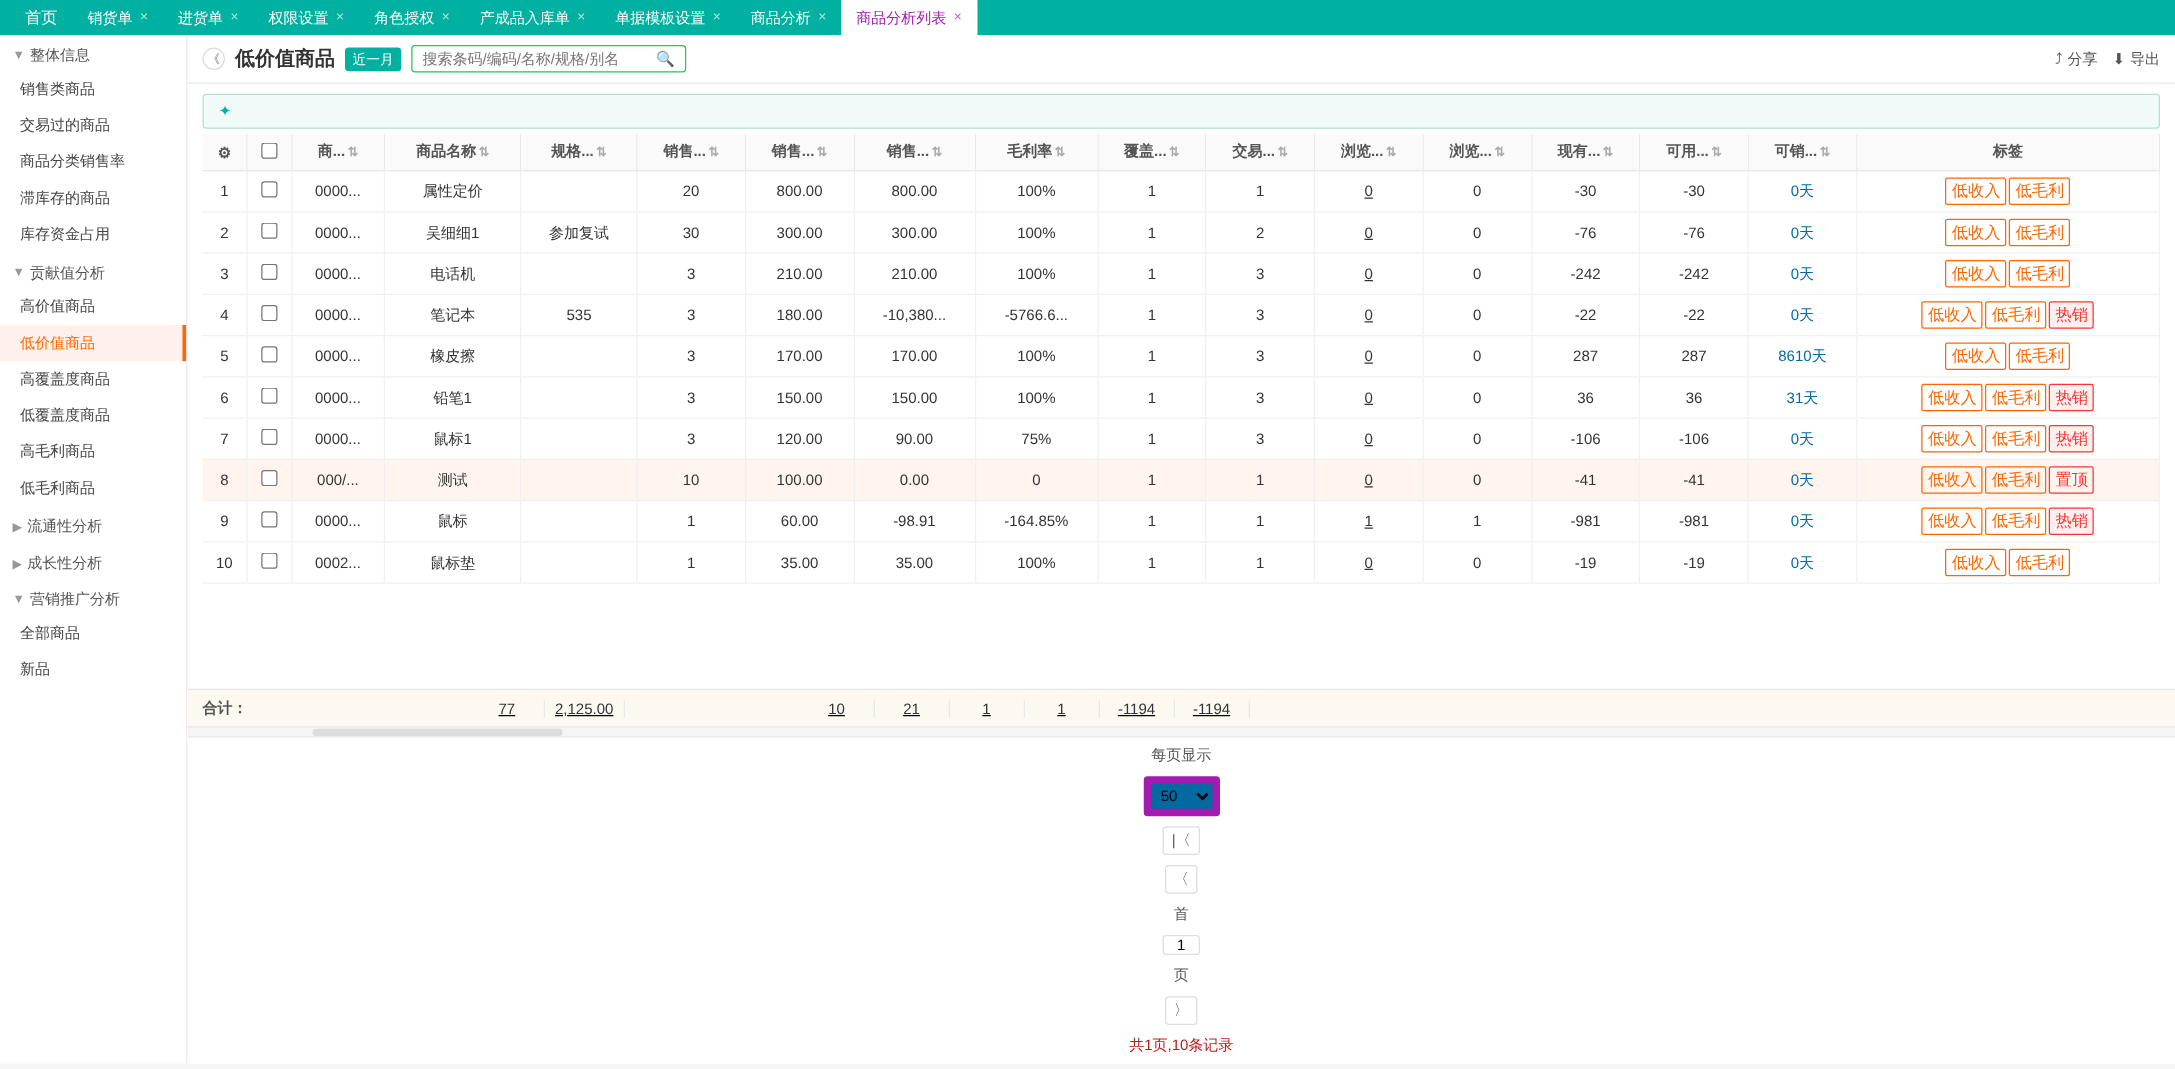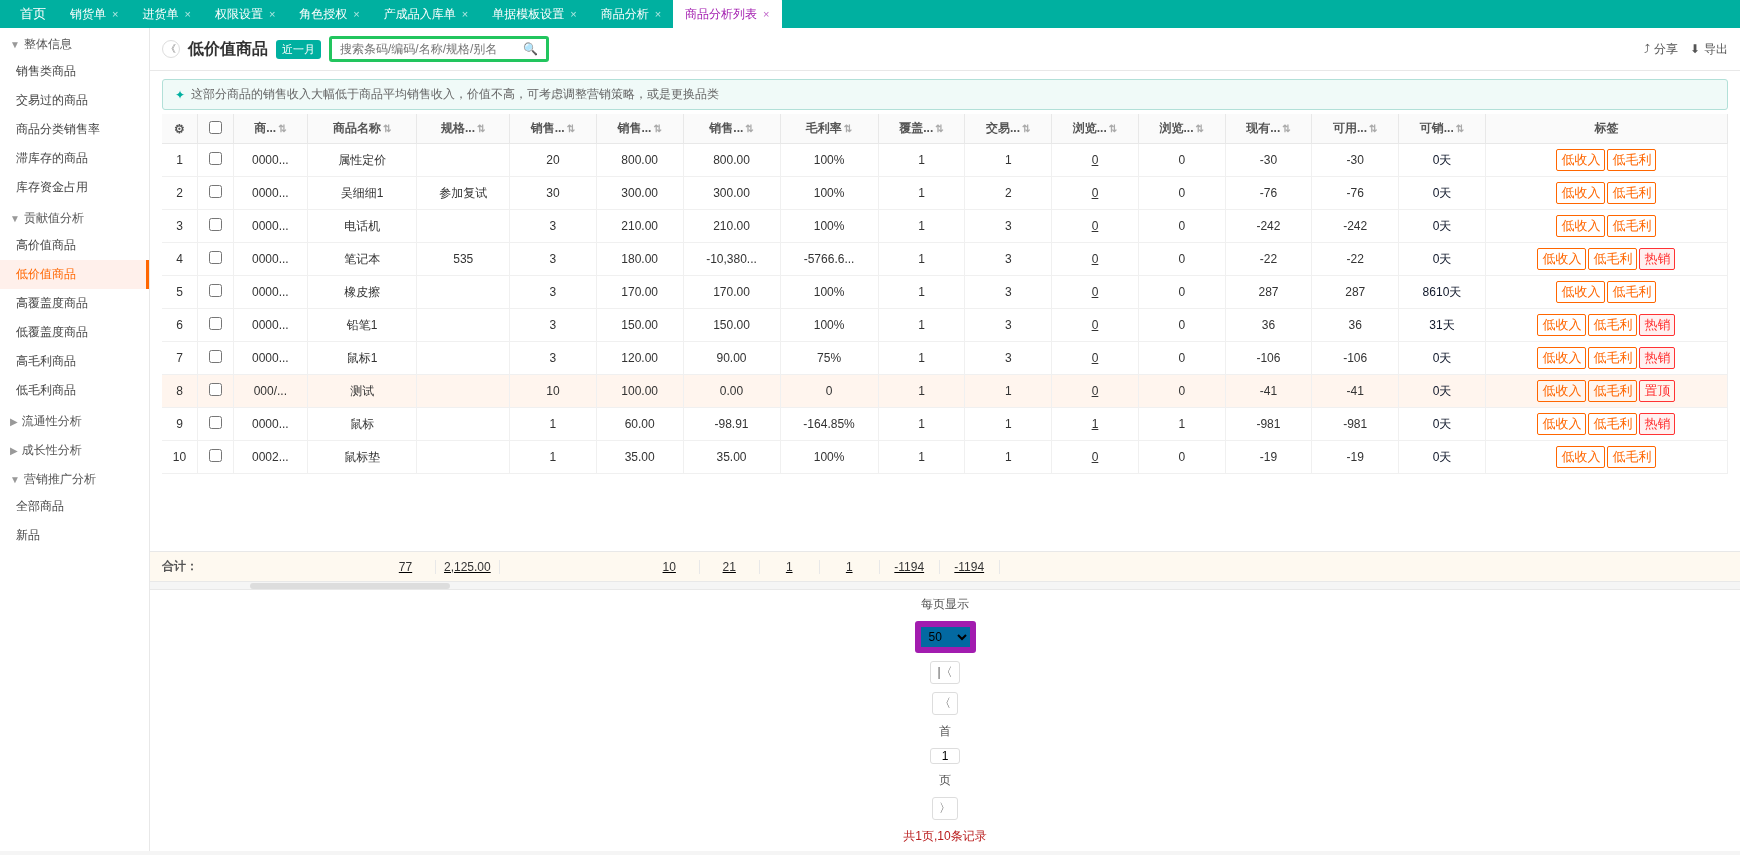--- a/index.html
+++ b/index.html
@@ -94,21 +94,21 @@
       color: #333;
     }
     .tag-recent {
       background: #00b0a0;
       color: #fff;
       border-radius: 3px;
       padding: 2px 6px;
       font-size: 11px;
     }
     .search-box {
-      border: 3px solid #22c55e;
+      border: 1px solid #22c55e;
       border-radius: 3px;
       padding: 3px 8px;
       width: 220px;
       color: #999;
       display: flex;
       align-items: center;
       gap: 4px;
     }
     .search-box input {
       border: none;
@@ -184,21 +184,21 @@
       display: inline-block;
       border: 1px solid;
       border-radius: 2px;
       padding: 1px 4px;
       font-size: 13px;
       margin: 0 1px;
     }
     .tag-orange { color: #ff6600; border-color: #ff6600; }
     .tag-red { color: #ff3333; border-color: #ff3333; }
     .tag-hot { color: #ff3333; border-color: #ff3333; background: #fff0f0; }
-    .text-orange { color: #0f172a; }
+    .text-orange { color: #0369a1; }
     .link-underline { text-decoration: underline; color: #333; }
 
     
     .table-footer {
       background: #fef9f0;
       border-top: 1px solid #e8e8e8;
       padding: 6px 12px;
       display: flex;
       align-items: center;
     }
@@ -371,21 +371,20 @@
         </div>
         <div class="action-btn">
           <span>⬇</span>
           <span>导出</span>
         </div>
       </div>
     </div>
 
     <div class="info-banner">
       <span style="color:#00b0a0">✦</span>
-      <span>这部分商品的销售收入大幅低于商品平均销售收入，价值不高，可考虑调整营销策略，或是更换品类</span>
     </div>
 
     <div class="table-container">
       <table>
         <thead>
           <tr>
             <th>⚙</th>
             <th><input type="checkbox" style=""></th>
             <th>商...<span class="sort-icon">⇅</span></th>
             <th>商品名称<span class="sort-icon">⇅</span></th>

